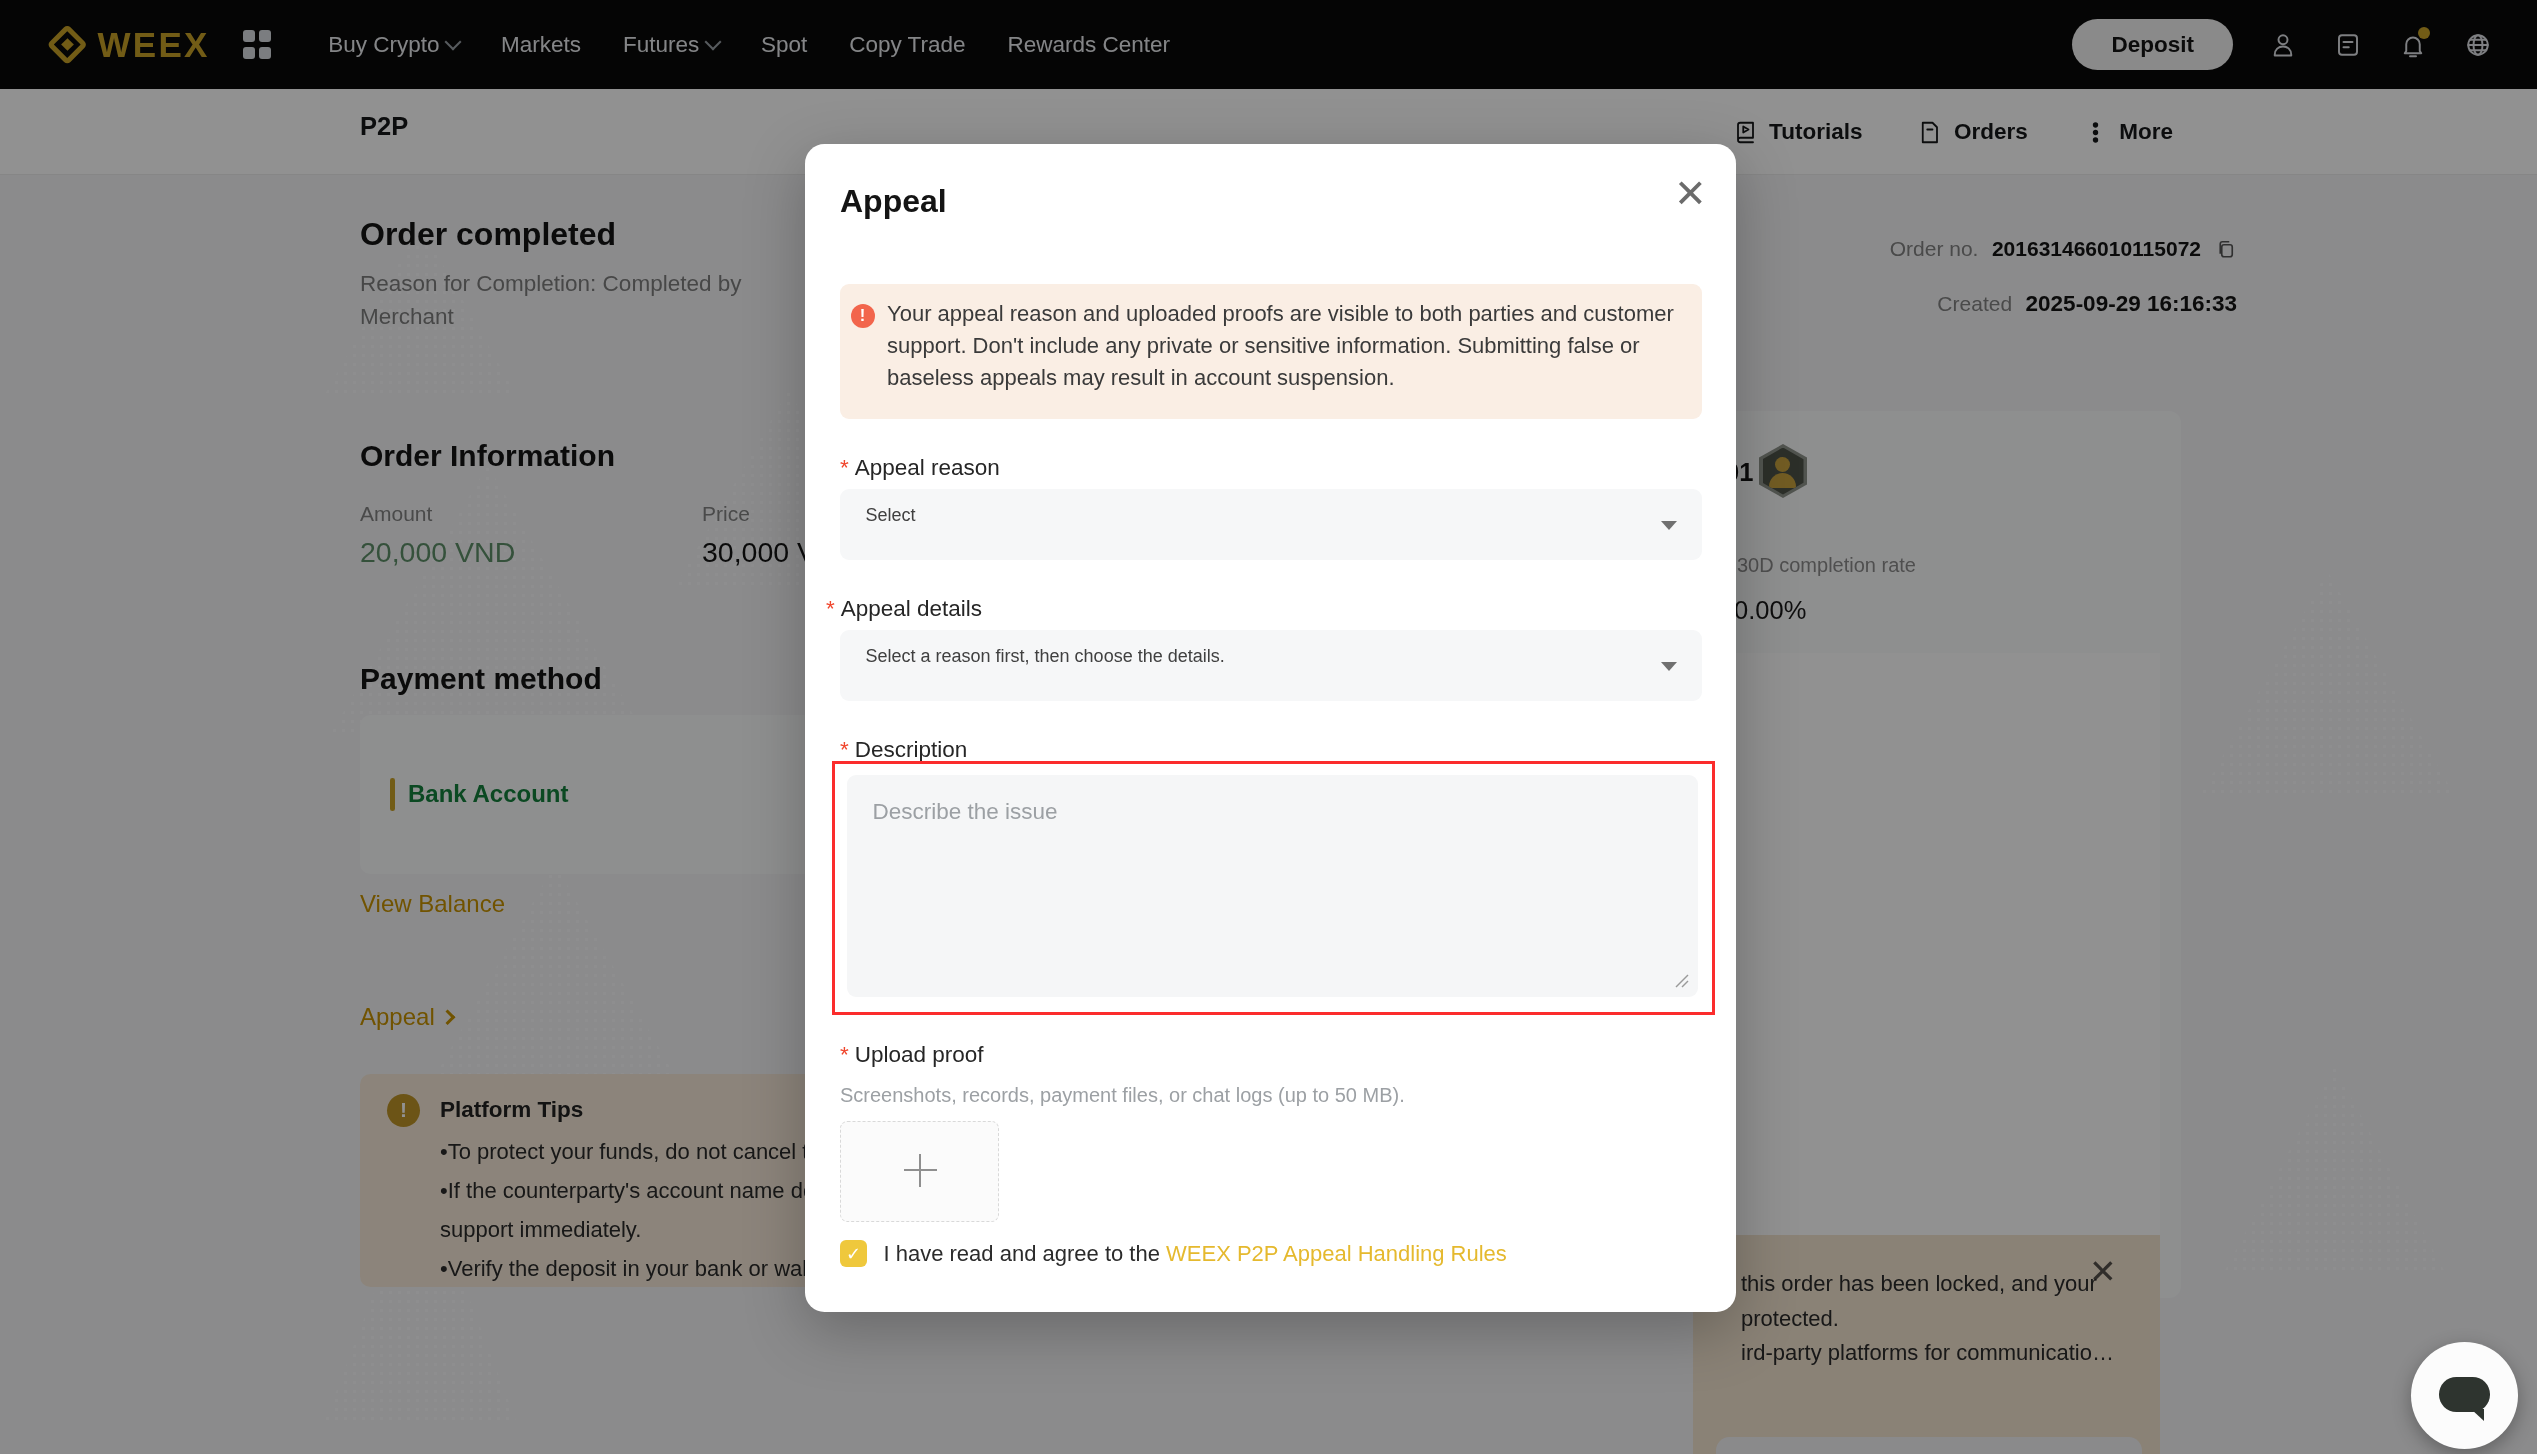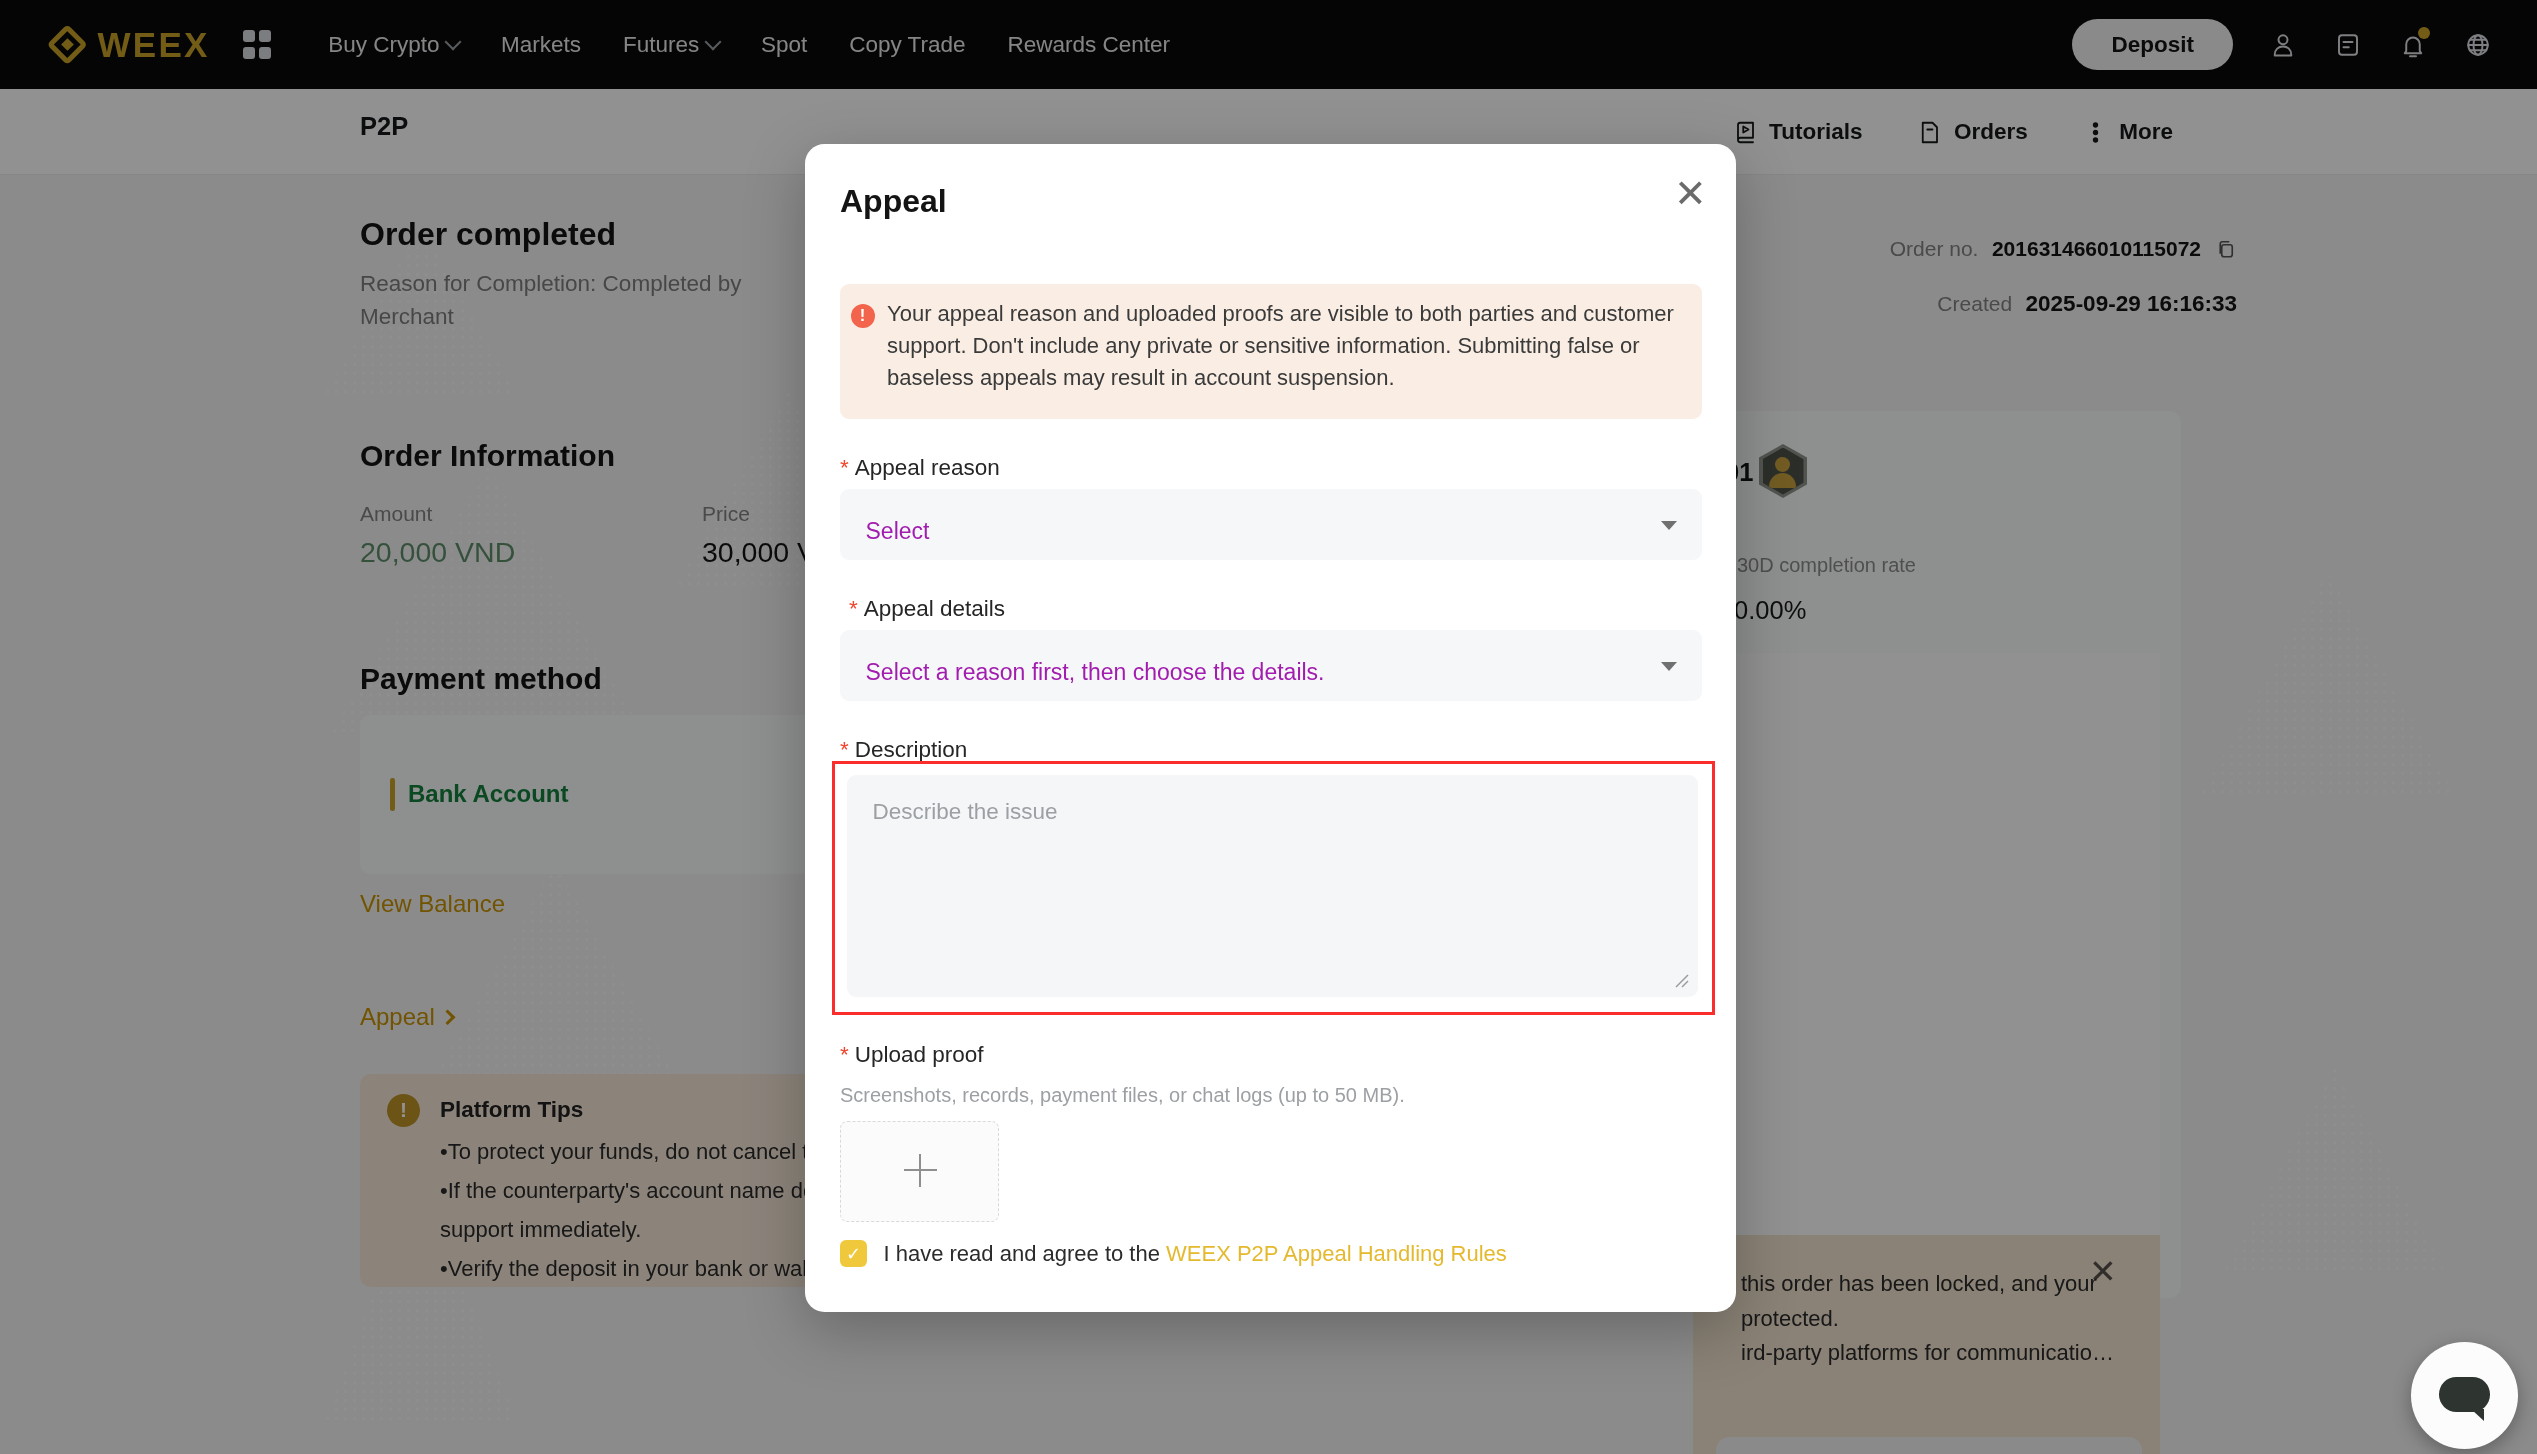--- a/index.html
+++ b/index.html
@@ -68,21 +68,21 @@
   .overlay{position:absolute;left:0;top:0;width:2538px;height:1455px;background:rgba(0,0,0,0.43);z-index:10;}
   .modal{position:absolute;left:805px;top:144px;width:931px;height:1168px;background:#fff;border-radius:19.5px;box-shadow:0 18px 60px rgba(0,0,0,.25);z-index:20;overflow:hidden;}
   .modal-title{position:absolute;left:35px;top:39px;font-size:32px;font-weight:700;color:#141414;}
   .modal-x{position:absolute;left:869px;top:27px;font-size:39px;font-weight:300;color:#6B6B6B;cursor:pointer;}
   .warnbox{position:absolute;left:35px;top:140px;width:862px;height:135px;background:#FAEEE4;border-radius:9px;}
   .warn-ic{position:absolute;left:10.5px;top:19.5px;width:24px;height:24px;border-radius:50%;background:#F2654C;color:#fff;font-size:16.5px;font-weight:800;display:flex;align-items:center;justify-content:center;}
   .warn-text{position:absolute;left:47px;top:13.5px;width:797px;font-size:22px;line-height:32px;color:#3A3A3A;}
   .flabel{position:absolute;font-size:22.5px;color:#262626;}
   .req{color:#F0462D;margin-right:6px;}
   .selectbox{position:absolute;left:35px;width:862px;height:71px;background:#F6F7F8;border-radius:9px;cursor:pointer;}
-  .sel-ph{position:absolute;left:25.5px;top:29px;font-size:23px;color:#a21caf;}
+  .sel-ph{position:absolute;left:25.5px;top:16px;font-size:18px;color:#404040;}
   .caret{position:absolute;right:25.5px;top:32px;width:0;height:0;border-left:8.3px solid transparent;border-right:8.3px solid transparent;border-top:9.8px solid #707070;}
   .desc-area{position:absolute;left:42px;top:631px;width:851px;height:222px;}
   .desc-area textarea{width:100%;height:100%;background:#F5F6F7;border:none;border-radius:9px;resize:none;padding:24px 25.5px;font-size:22.5px;color:#333;outline:none;}
   .desc-area textarea::placeholder{color:#9CA0A4;}
   .resize-glyph{position:absolute;right:9px;bottom:9px;width:16.5px;height:16.5px;pointer-events:none;}
   .hint{position:absolute;left:35px;top:940px;font-size:20px;color:#9CA0A4;}
   .upload-tile{position:absolute;left:35px;top:977px;width:159px;height:101px;border:1.5px dashed #D9D9D9;border-radius:7.5px;background:#FBFBFB;cursor:pointer;}
   .plus{position:absolute;left:63px;top:32px;width:33px;height:33px;}
   .plus:before,.plus:after{content:"";position:absolute;background:#8F8F8F;}
   .plus:before{left:15px;top:0;width:2.3px;height:33px;}
@@ -288,21 +288,21 @@
       <span class="warn-ic">!</span>
       <div class="warn-text">Your appeal reason and uploaded proofs are visible to both parties and customer support. Don't include any private or sensitive information. Submitting false or baseless appeals may result in account suspension.</div>
     </div>
 
     <div class="flabel" style="left:35px;top:311px;"><span class="req">*</span><span>Appeal reason</span></div>
     <div class="selectbox" style="top:345px;">
       <span class="sel-ph">Select</span>
       <span class="caret"></span>
     </div>
 
-    <div class="flabel" style="left:44px;top:452px;"><span class="req">*</span><span>Appeal details</span></div>
+    <div class="flabel" style="left:21px;top:452px;"><span class="req">*</span><span>Appeal details</span></div>
     <div class="selectbox" style="top:486px;">
       <span class="sel-ph">Select a reason first, then choose the details.</span>
       <span class="caret"></span>
     </div>
 
     <div class="flabel" style="left:35px;top:593px;"><span class="req">*</span><span>Description</span></div>
     <div class="desc-area">
       <textarea placeholder="Describe the issue" style=""></textarea>
       <svg class="resize-glyph" viewBox="0 0 22 22">
           <line x1="4" y1="20" x2="20" y2="4" stroke="#9a9a9a" stroke-width="2"></line>

